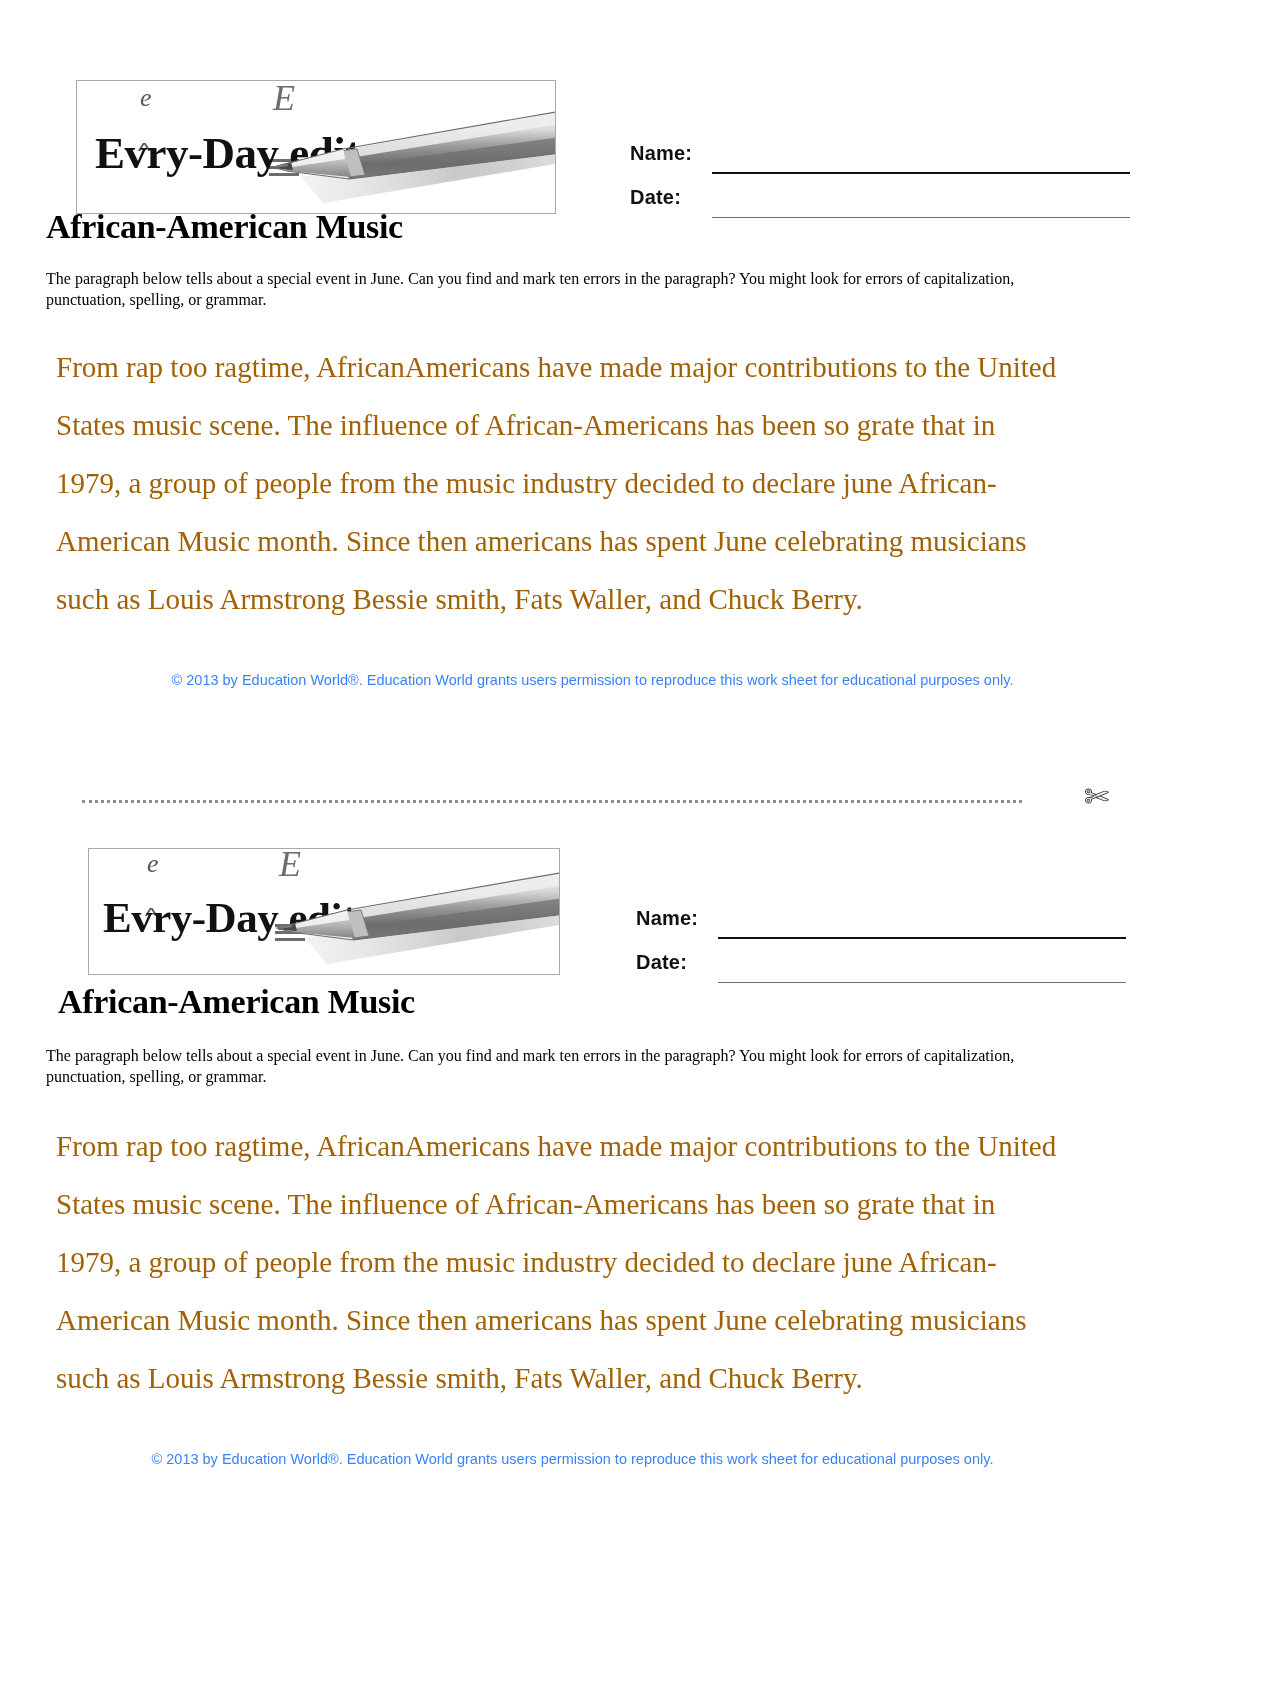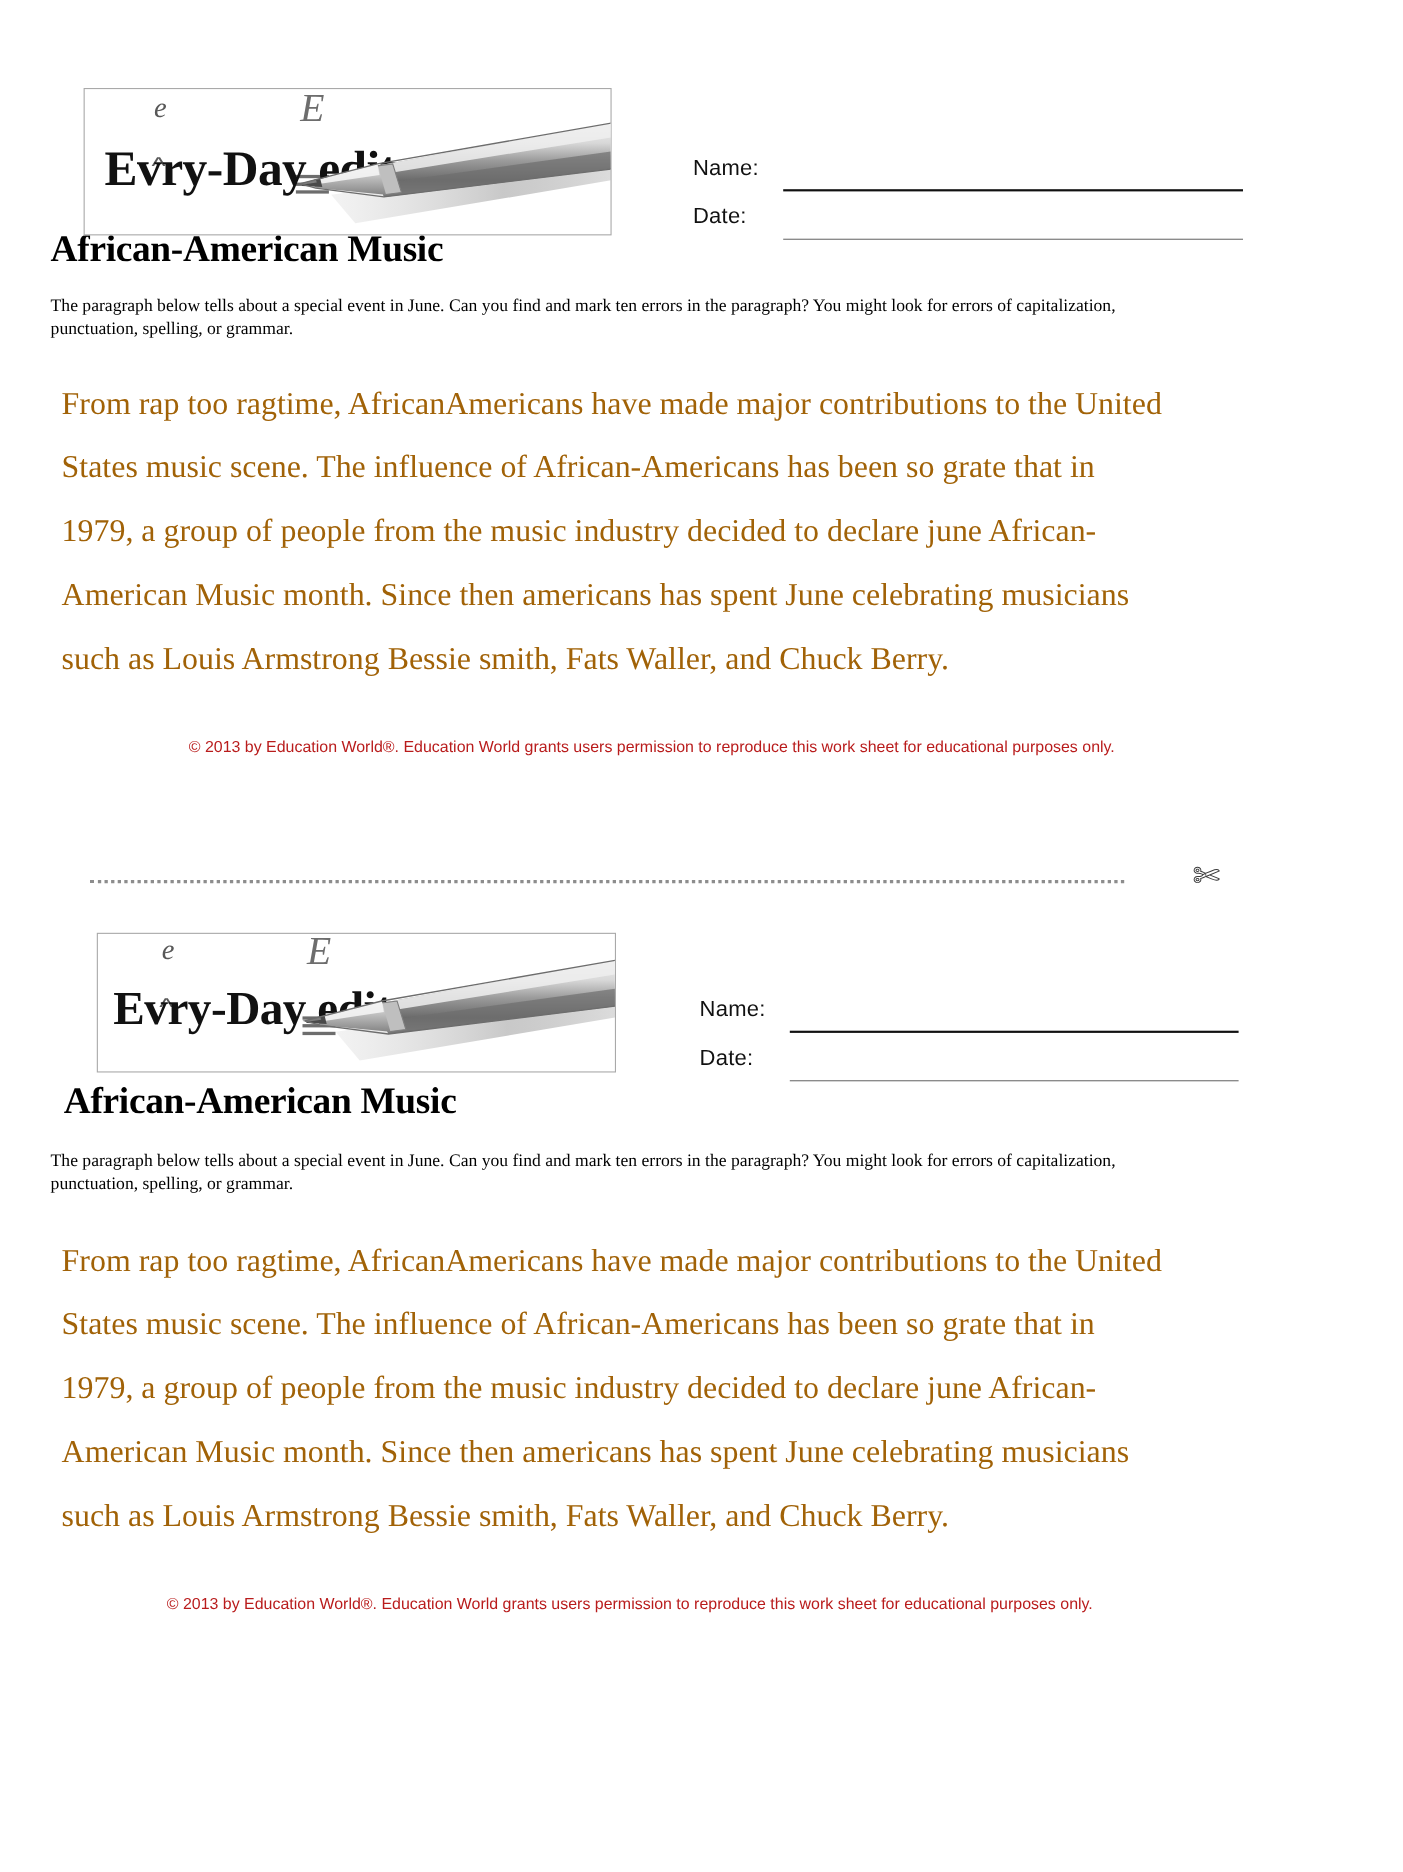--- a/index.html
+++ b/index.html
@@ -122,21 +122,21 @@
 
   .nd-line {
     position: relative;
     height: 44px;
   }
   .nd-label {
     position: absolute;
     left: 0;
     top: 4px;
     font-family: "Liberation Sans", "DejaVu Sans", sans-serif;
-    font-weight: normal;
+    font-weight: bold;
     font-size: 20px;
     letter-spacing: 0.2px;
     color: #111111;
   }
   .nd-rule {
     position: absolute;
     left: 82px;
     right: 0;
     bottom: 8px;
   }
@@ -173,21 +173,21 @@
     color: #a16207;
     width: 1010px;
   }
   .half-top .body-par    { margin: 28px 0 0 56px; }
   .half-bottom .body-par { margin: 30px 0 0 56px; }
 
   
   .copyright {
     font-family: "Liberation Sans", "DejaVu Sans", sans-serif;
     font-size: 14.5px;
-    color: #b91c1c;
+    color: #3b82f6;
     text-align: center;
   }
   .half-top .copyright    { margin: 44px 0 0 0; padding-right: 90px; }
   .half-bottom .copyright { margin: 44px 0 0 0; padding-right: 130px; }
 
   
   .cut-line {
     position: absolute;
     left: 82px;
     top: 791px;

